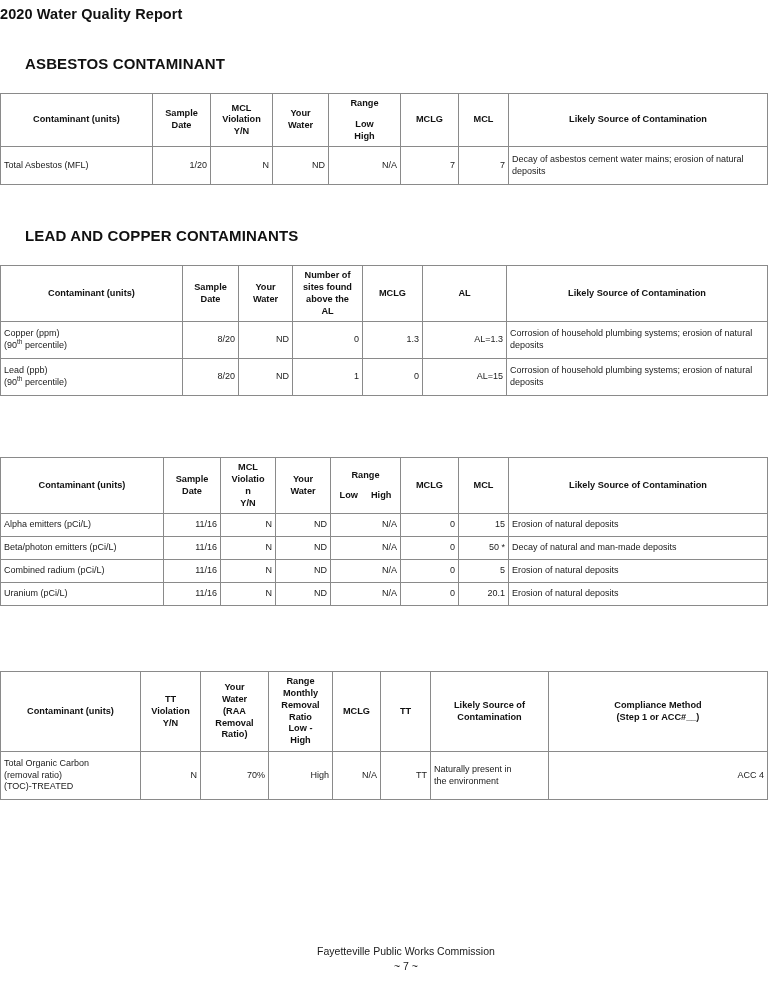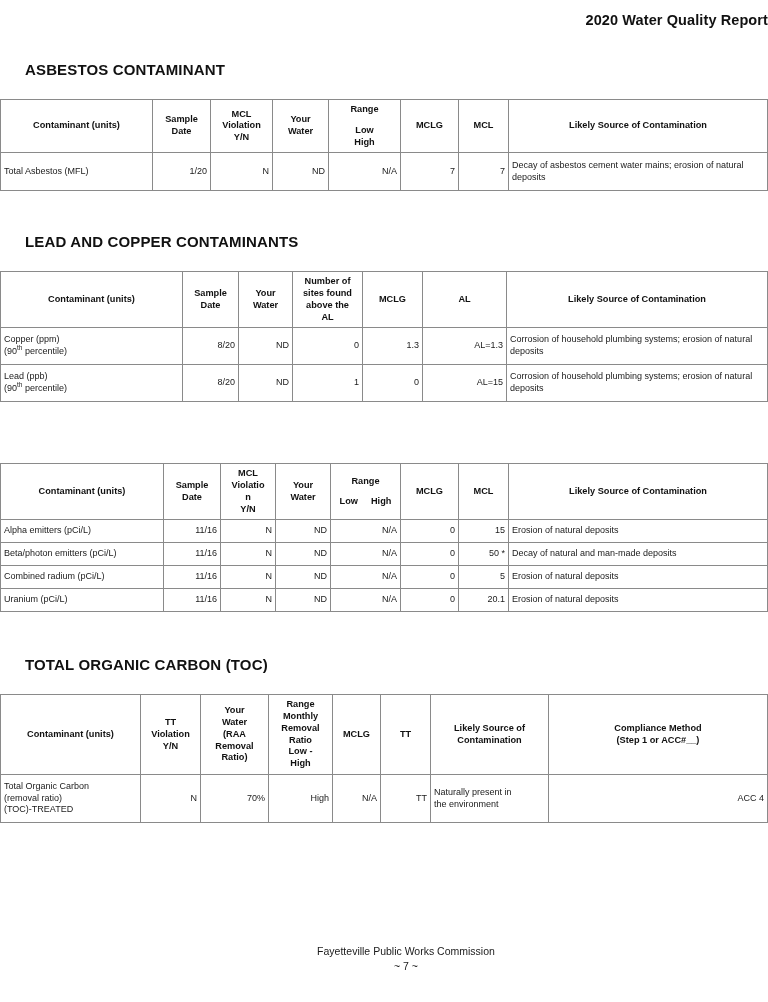--- a/index.html
+++ b/index.html
@@ -17,25 +17,25 @@
   }
   .page {
     width: 768px;
     height: 1002px;
     position: relative;
     box-sizing: border-box;
   }
 
   
   .doc-title {
-    text-align: right;
+    text-align: left;
     font-size: 14.5px;
     font-weight: bold;
     color: #111;
-    padding-top: 12px;
+    padding-top: 6px;
     letter-spacing: 0.1px;
   }
 
   
   .section-heading {
     font-size: 15px;
     font-weight: bold;
     color: #111;
     margin-left: 25px;
     letter-spacing: 0.15px;
@@ -300,21 +300,20 @@
         <td class="c">ND</td>
         <td class="c vt">N/A</td>
         <td class="c">0</td>
         <td class="c">20.1</td>
         <td class="l">Erosion of natural deposits</td>
       </tr>
     </tbody>
   </table>
 
   <div class="sp" style="height:44px"></div>
-  <div class="section-heading">TOTAL ORGANIC CARBON (TOC)</div>
   <div class="sp" style="height:21px"></div>
 
   <table class="wq">
     <colgroup>
       <col style="width:140px">
         <col style="width:60px">
         <col style="width:68px">
         <col style="width:64px">
       <col style="width:48px">
         <col style="width:50px">

